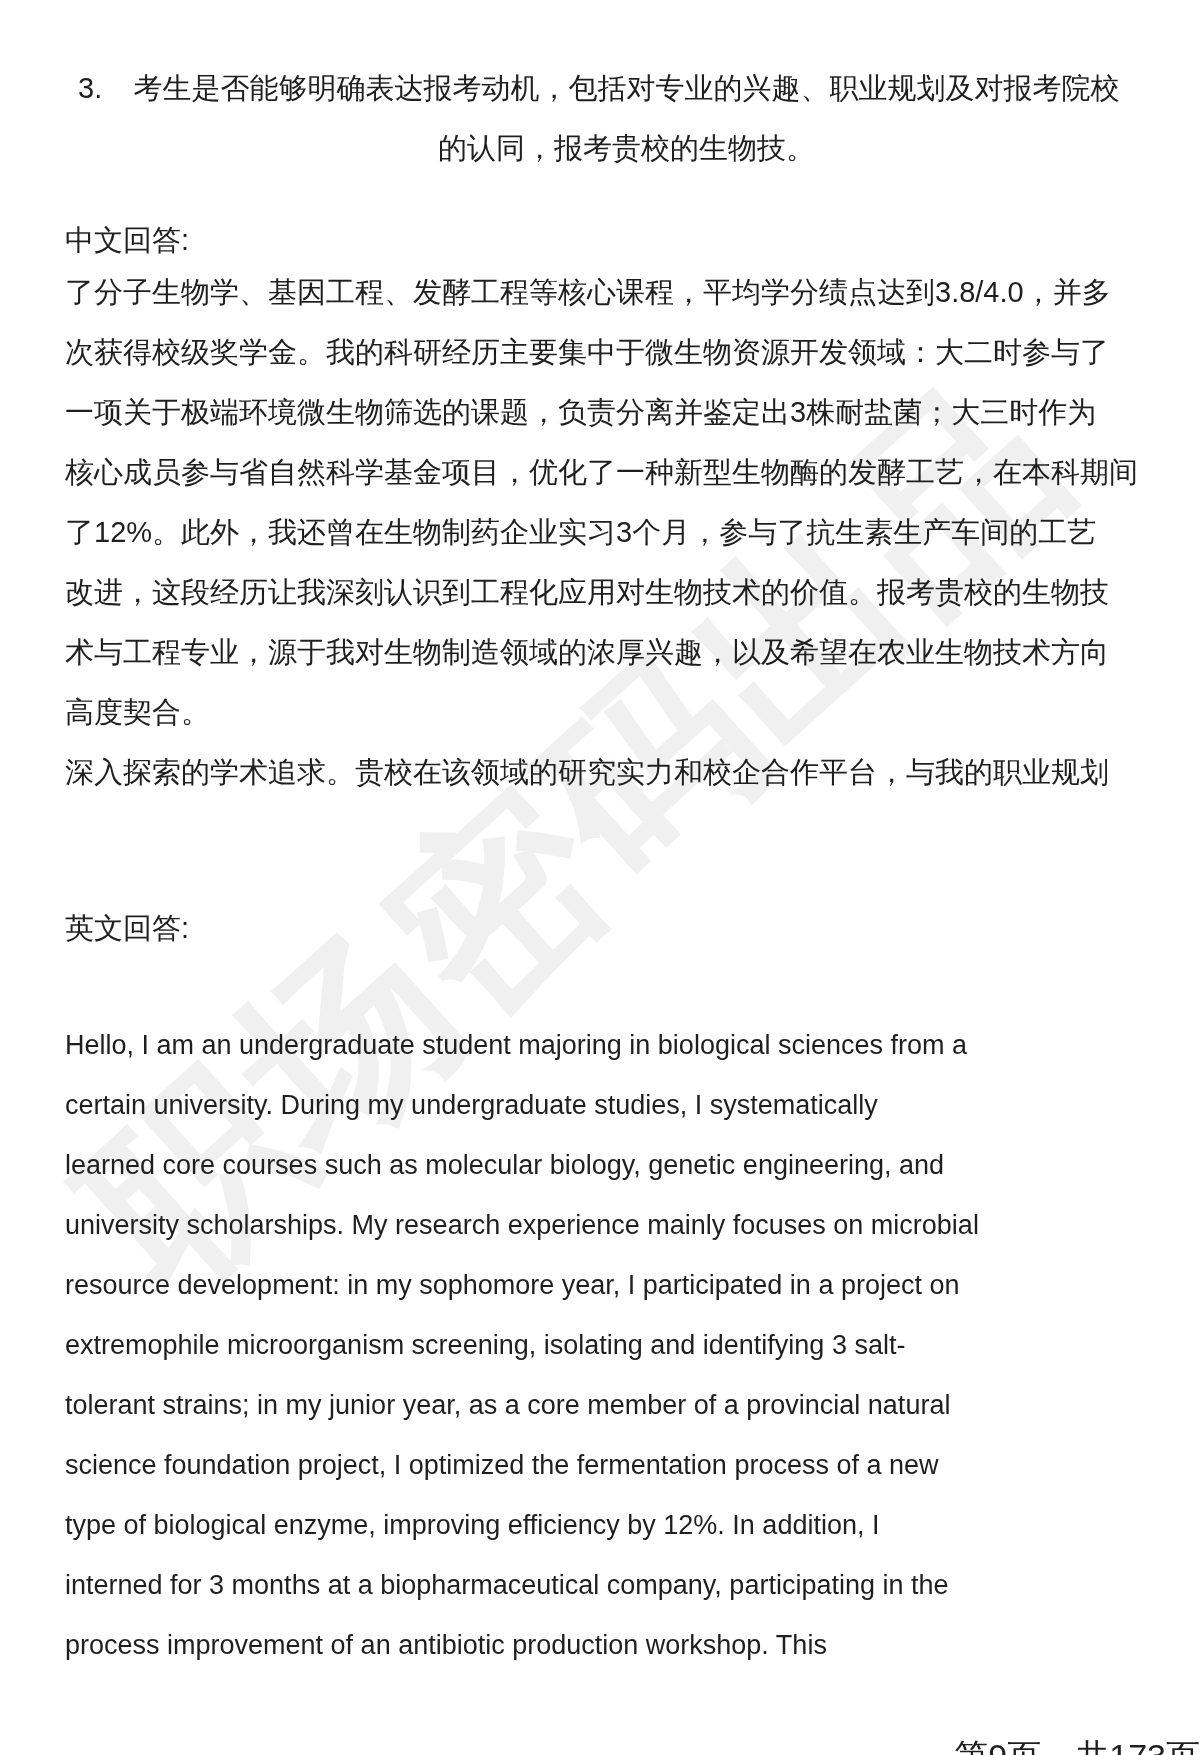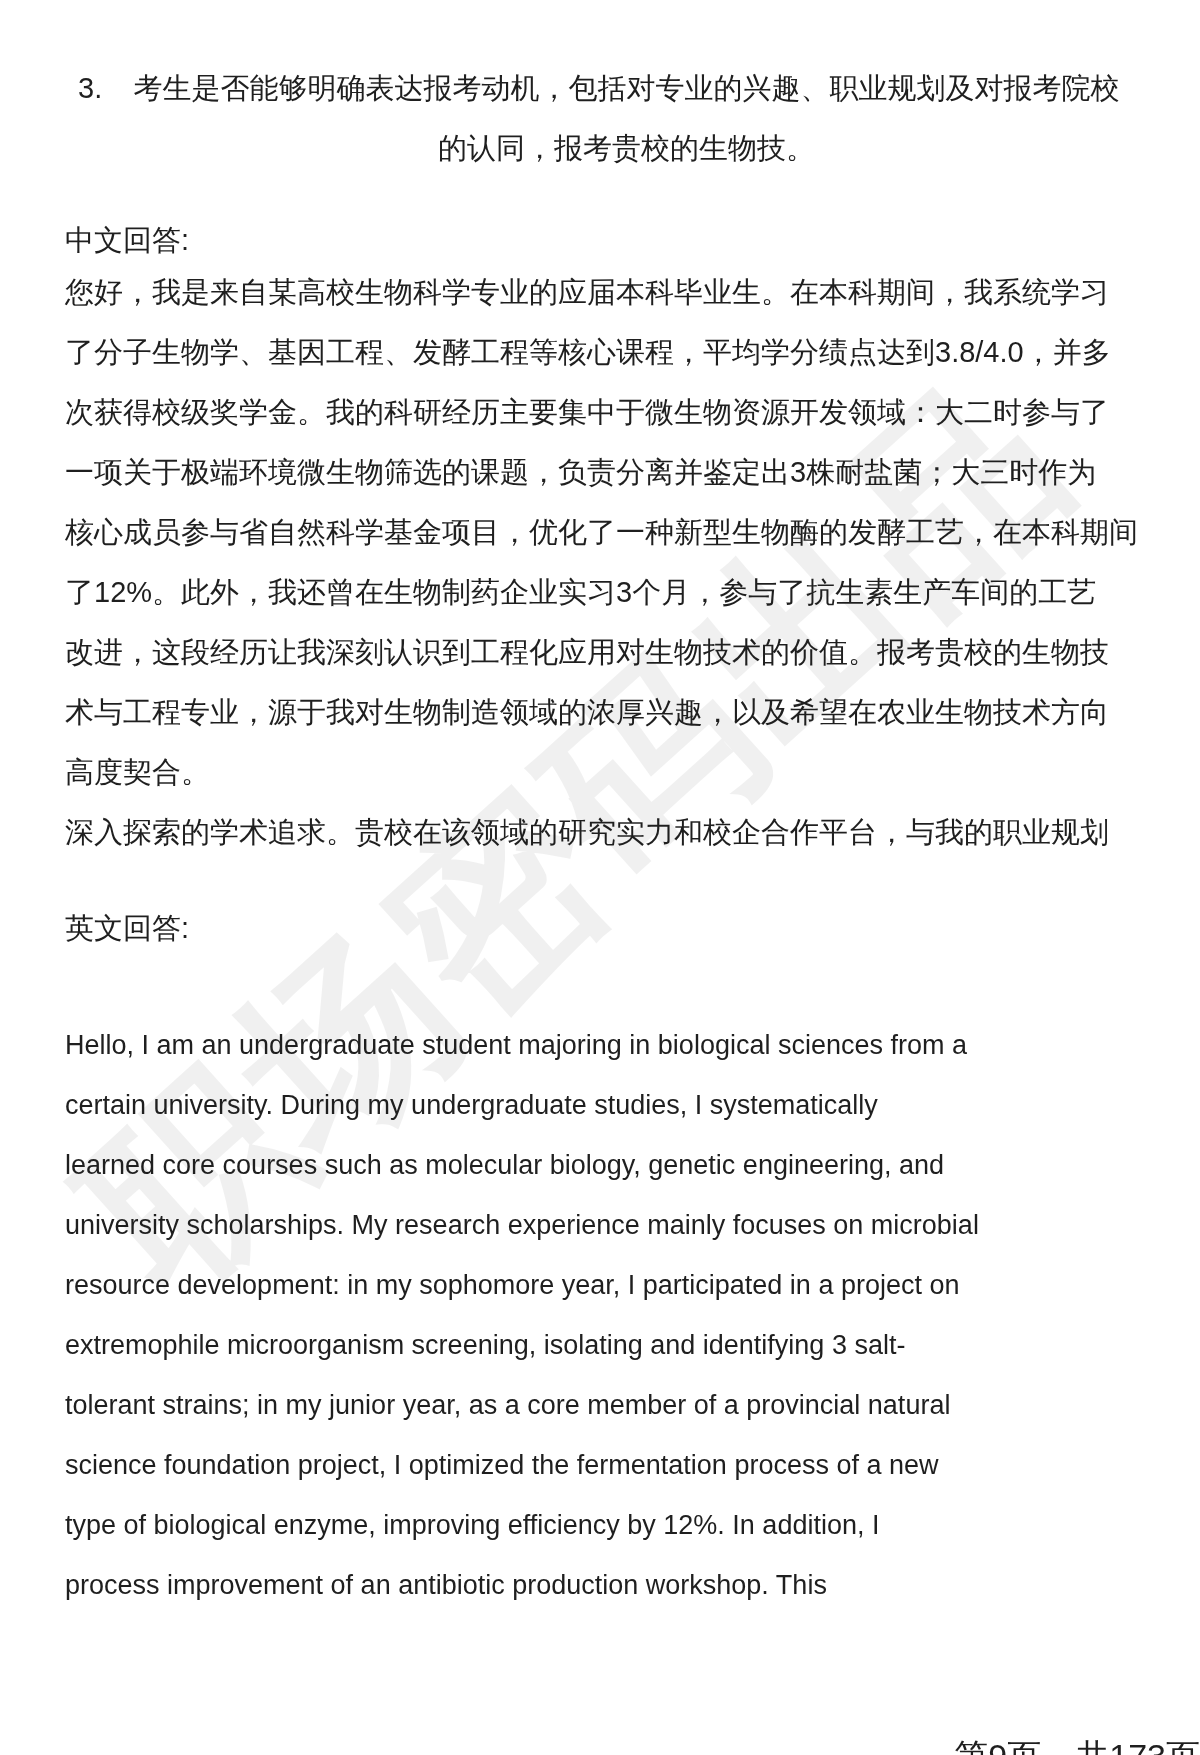--- a/index.html
+++ b/index.html
@@ -99,21 +99,20 @@
       <span class="q-num">3.</span>
       <div class="q-lines">
           <div class="line">考生是否能够明确表达报考动机，包括对专业的兴趣、职业规划及对报考院校</div>
           <div class="line">的认同，报考贵校的生物技。</div>
         </div>
     </div>
 
     <div class="sec-label label-cn">中文回答:</div>
 
     <div class="para para-cn">
-        <div class="line">您好，我是来自某高校生物科学专业的应届本科毕业生。在本科期间，我系统学习</div>
         <div class="line">了分子生物学、基因工程、发酵工程等核心课程，平均学分绩点达到3.8/4.0，并多</div>
         <div class="line">次获得校级奖学金。我的科研经历主要集中于微生物资源开发领域：大二时参与了</div>
         <div class="line">一项关于极端环境微生物筛选的课题，负责分离并鉴定出3株耐盐菌；大三时作为</div>
         <div class="line">核心成员参与省自然科学基金项目，优化了一种新型生物酶的发酵工艺，在本科期间</div>
         <div class="line">了12%。此外，我还曾在生物制药企业实习3个月，参与了抗生素生产车间的工艺</div>
         <div class="line">改进，这段经历让我深刻认识到工程化应用对生物技术的价值。报考贵校的生物技</div>
         <div class="line">术与工程专业，源于我对生物制造领域的浓厚兴趣，以及希望在农业生物技术方向</div>
         <div class="line">高度契合。</div>
         <div class="line">深入探索的学术追求。贵校在该领域的研究实力和校企合作平台，与我的职业规划</div>
       </div>
@@ -123,20 +122,21 @@
     <div class="para para-en">
         <div class="line">Hello, I am an undergraduate student majoring in biological sciences from a</div>
         <div class="line">certain university. During my undergraduate studies, I systematically</div>
         <div class="line">learned core courses such as molecular biology, genetic engineering, and</div>
         <div class="line">university scholarships. My research experience mainly focuses on microbial</div>
         <div class="line">resource development: in my sophomore year, I participated in a project on</div>
         <div class="line">extremophile microorganism screening, isolating and identifying 3 salt-</div>
         <div class="line">tolerant strains; in my junior year, as a core member of a provincial natural</div>
         <div class="line">science foundation project, I optimized the fermentation process of a new</div>
         <div class="line">type of biological enzyme, improving efficiency by 12%. In addition, I</div>
+        <div class="line">interned for 3 months at a biopharmaceutical company, participating in the</div>
         <div class="line">process improvement of an antibiotic production workshop. This</div>
       </div>
 
   </div>
 
   <div class="footer">第9页，共173页</div>
 
 </div>
 
 </body></html>

